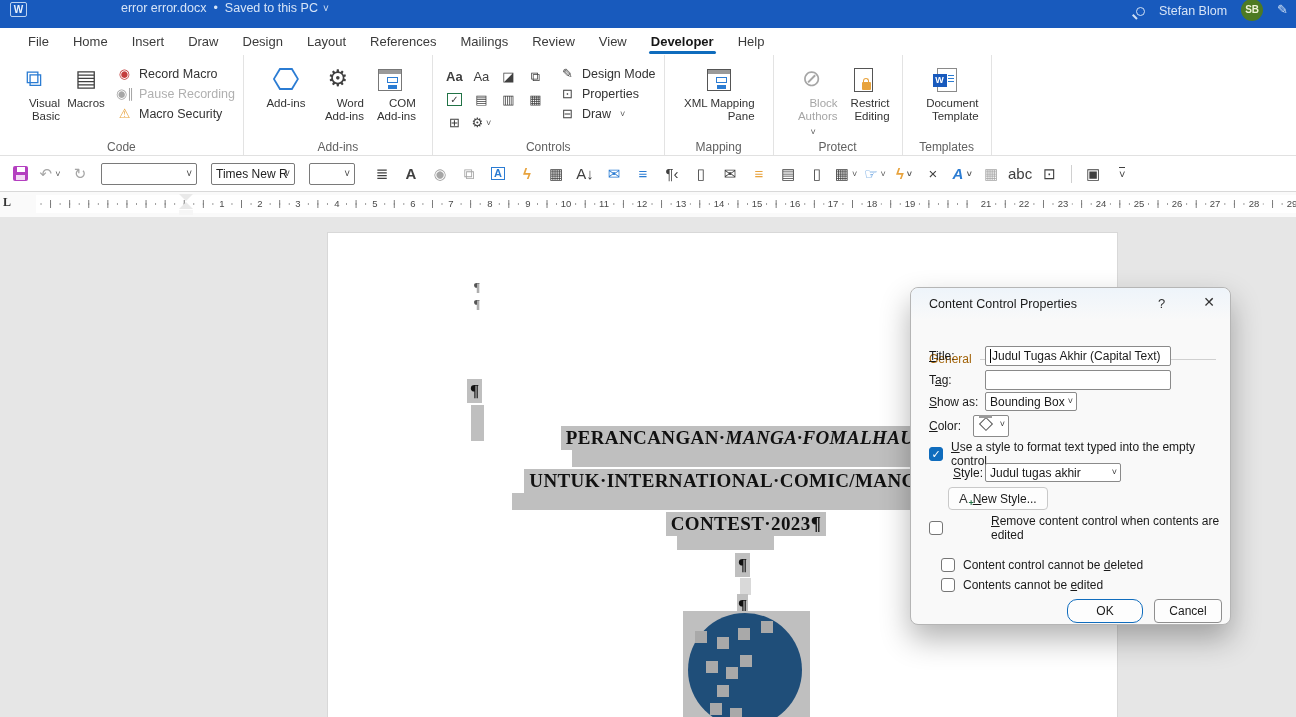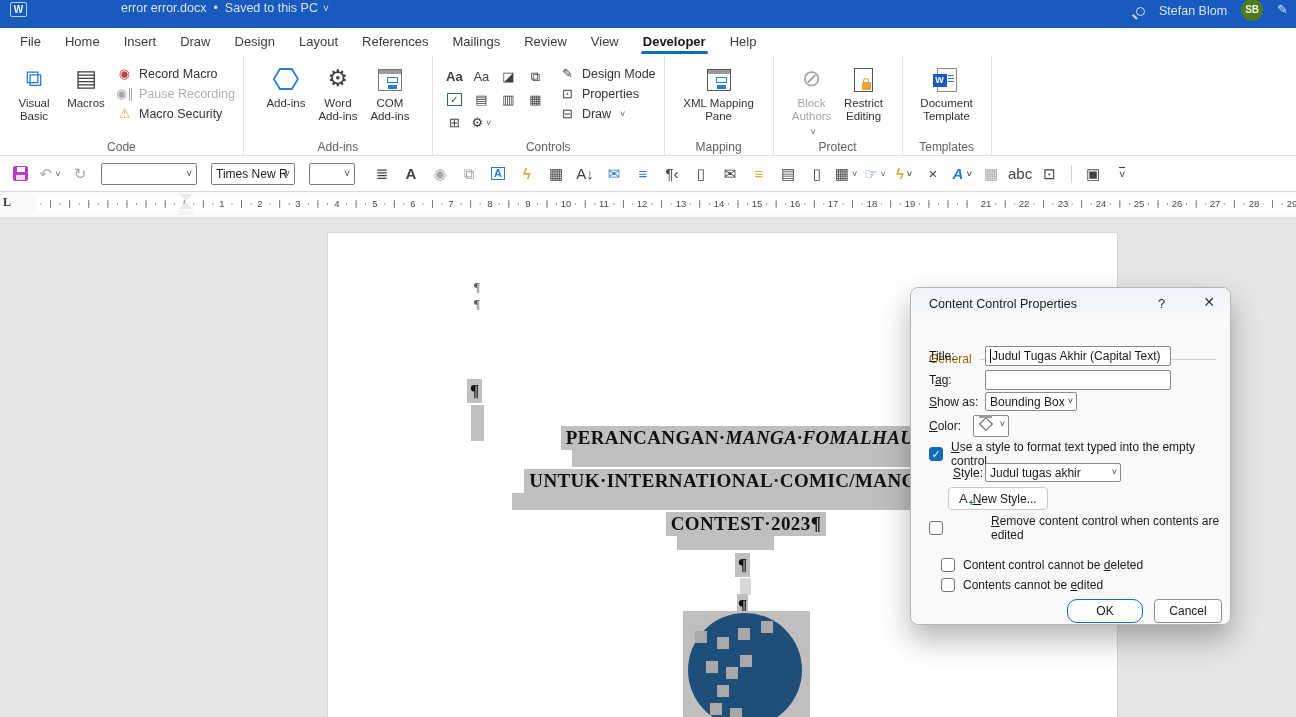--- a/index.html
+++ b/index.html
@@ -15,35 +15,35 @@
   .tb-doc{margin-top:1px;display:flex;gap:7px;align-items:center;margin-left:88px;}
   .tb-right{position:absolute;right:8px;top:0;display:flex;align-items:center;gap:14px;height:22px;}
   .searchicon{width:9px;height:9px;border:1.6px solid #cfe0f5;border-radius:50%;position:relative;}
   .searchicon::after{content:"";position:absolute;left:-5px;top:8px;width:6px;height:1.6px;background:#cfe0f5;transform:rotate(45deg);}
   .avatar{width:22px;height:22px;border-radius:50%;background:var(--c-avatar,#4d7a23);color:#eef3d6;
           font-size:10px;font-weight:bold;display:flex;align-items:center;justify-content:center;margin-top:-3px;}
   .penicon{color:#cfe0f5;font-size:13px;margin-top:-3px;}
   .savedwrap::after{content:"˅";margin-left:5px;font-size:10px;}
 
   
-  .tabrow{position:absolute;left:0;top:28px;width:1116px;height:27px;background:#fff;display:flex;
+  .tabrow{position:absolute;left:8px;top:28px;width:1116px;height:27px;background:#fff;display:flex;
           align-items:center;padding-left:8px;font-size:13px;color:#3b3b3b;}
   .tab{padding:4px 12px 5px;cursor:default;position:relative;white-space:nowrap;}
   .tab.active{font-weight:bold;color:#161616;}
   .tab.active::after{content:"";position:absolute;left:10px;right:10px;bottom:0;height:3px;border-radius:2px;
           background:var(--c-accent,#185ABD);}
 
   
   .ribbon{position:absolute;left:0;top:55px;width:1296px;height:101px;background:#fff;border-bottom:1px solid #e1e1e1;
           display:flex;font-size:12.5px;color:#333;}
   .rgroup{position:relative;display:flex;align-items:flex-start;padding:6px 8px 16px;border-right:1px solid #e3e3e3;height:100%;}
   .rgroup:last-child{border-right:none;}
   .glabel{position:absolute;left:0;right:0;bottom:1px;text-align:center;font-size:12px;color:#616161;}
   .bigbtn{display:flex;flex-direction:column;align-items:center;width:52px;padding-top:4px;gap:4px;text-align:center;cursor:default;}
-  .bigbtn .blabel{font-size:11.5px;line-height:1.15;color:#333;}
+  .bigbtn .blabel{font-size:11.5px;line-height:1.15;color:#333;text-align:right;}
   .bigbtn.disabled .blabel{color:#a6a6a6;}
   .bicon{font-size:23px;line-height:26px;height:28px;color:#444;}
   .smallcol{display:flex;flex-direction:column;justify-content:flex-start;gap:5px;padding-top:5px;margin-left:4px;}
   .smallbtn{display:flex;align-items:center;gap:6px;white-space:nowrap;font-size:12.5px;cursor:default;}
   .smallbtn .sicon{width:17px;text-align:center;font-size:13px;}
   .smallbtn.disabled{color:#b0b0b0;}
   .c-red{color:#c43e3e;} .c-orange{color:#e8a33d;} .c-blue{color:#2b7cd3;} .c-green{color:#217346;}
   .c-gray{color:#a6a6a6;} .c-dark{color:#404040;} .b{font-weight:bold;} .i{font-style:italic;}
   .ctrlgrid{display:grid;grid-template-columns:repeat(4,27px);grid-auto-rows:23px;padding-top:4px;margin-right:6px;}
   .cgi{display:flex;align-items:center;justify-content:center;font-size:13px;color:#404040;cursor:default;}

